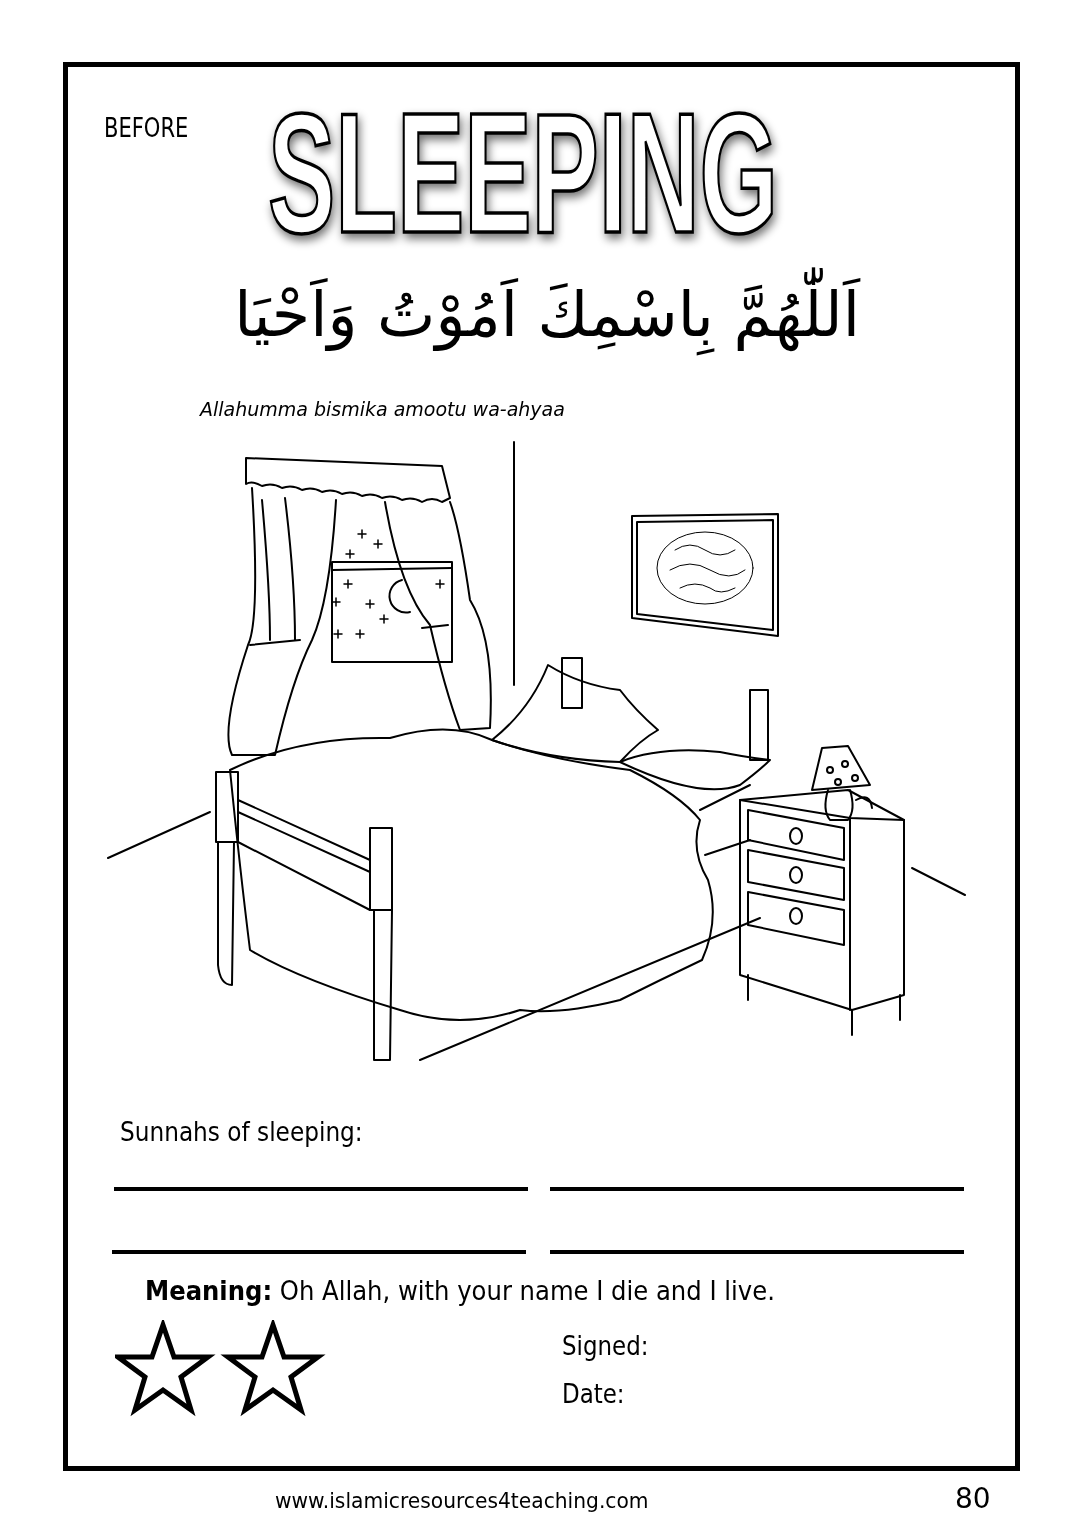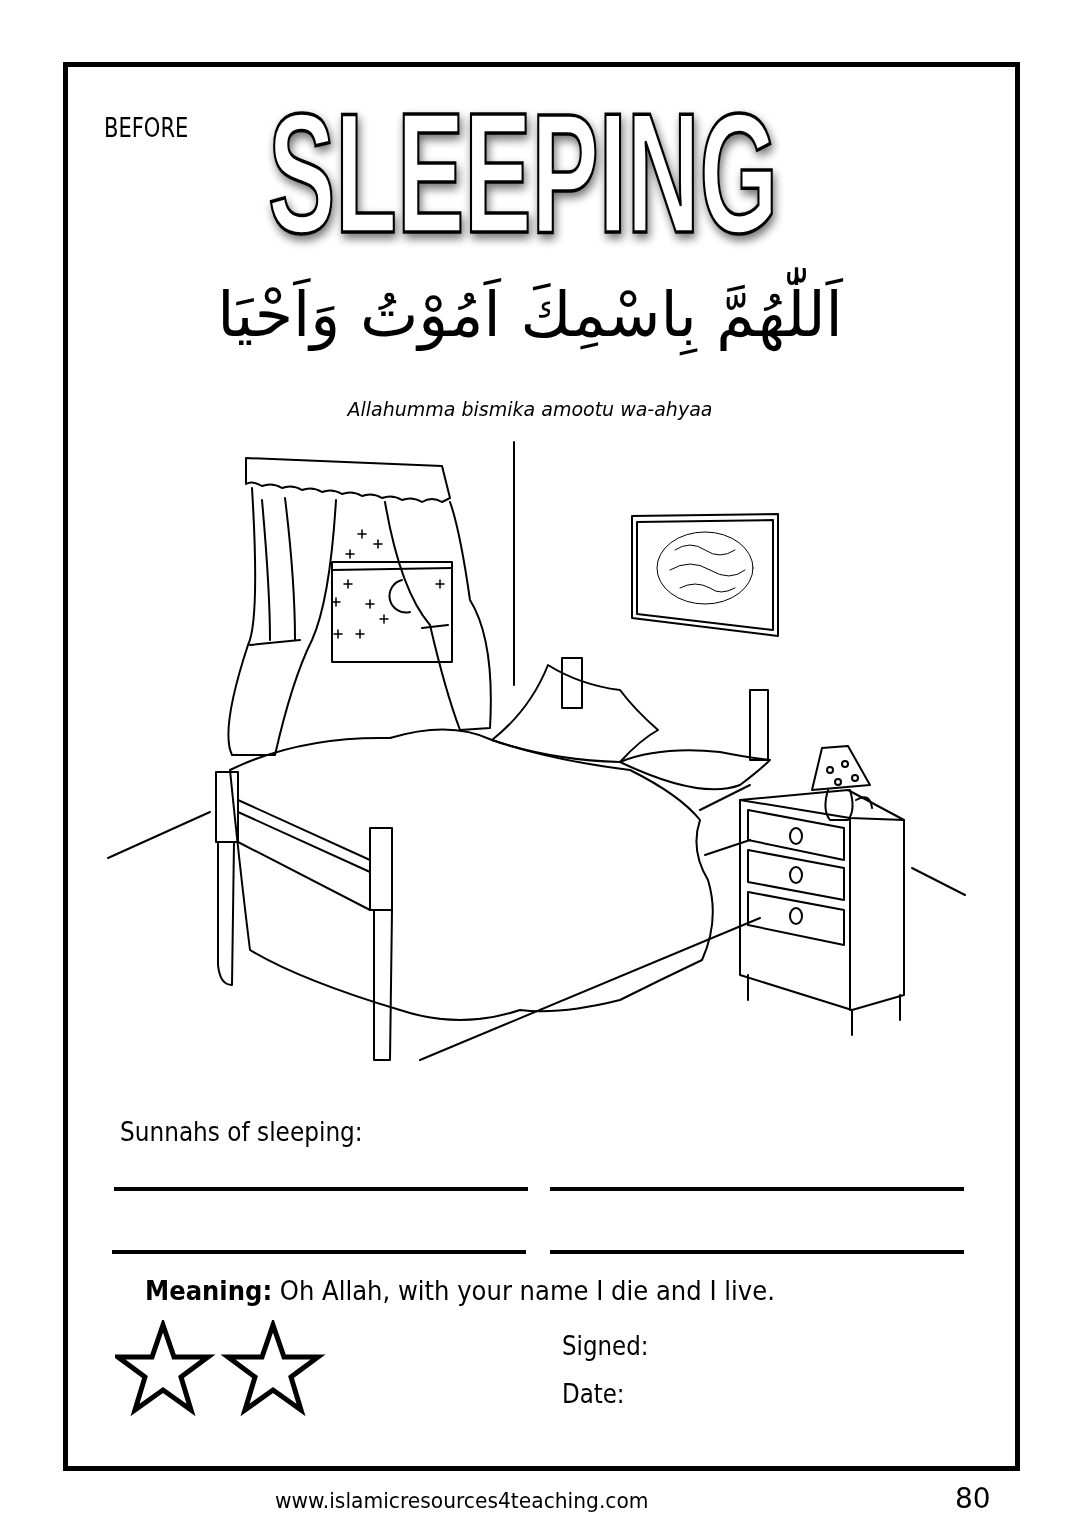--- a/index.html
+++ b/index.html
@@ -1,21 +1,21 @@
 <!DOCTYPE html>
 <html><head>
 <meta charset="utf-8">
 <style>
   html, body { margin: 0; padding: 0; background: #ffffff; }
   body { width: 1086px; height: 1536px; position: relative; overflow: hidden; font-family: "DejaVu Sans", sans-serif; color: #000; }
   .frame { position: absolute; left: 63px; top: 62px; width: 947px; height: 1399px; border: 5px solid #000; }
   .before { position: absolute; left: 104px; top: 112px; font-size: 27px; letter-spacing: 0px; font-family: "DejaVu Sans", sans-serif; transform: scaleX(0.78); transform-origin: left top; }
   .title { position: absolute; left: 258px; top: 82px; width: 530px; height: 170px; }
-  .arabic { position: absolute; left: 200px; top: 278px; width: 660px; text-align: center; font-family: "DejaVu Sans", sans-serif; font-size: 62px; direction: rtl; line-height: 1.2; }
-  .translit { position: absolute; left: 200px; top: 398px; width: 660px; text-align: center; font-family: "DejaVu Sans", sans-serif; font-style: italic; font-size: 19px; }
+  .arabic { position: absolute; left: 200px; top: 278px; width: 660px; text-align: right; font-family: "DejaVu Sans", sans-serif; font-size: 62px; direction: rtl; line-height: 1.2; }
+  .translit { position: absolute; left: 200px; top: 398px; width: 660px; font-family: "DejaVu Sans", sans-serif; font-style: italic; font-size: 19px; }
   .scene { position: absolute; left: 100px; top: 440px; width: 880px; height: 640px; }
   .sunnah-label { position: absolute; left: 120px; top: 1116px; font-size: 27px; transform: scaleX(0.86); transform-origin: left top; }
   .line { position: absolute; height: 4px; background: #000; }
   .meaning { position: absolute; left: 145px; top: 1275px; font-size: 27px; transform: scaleX(0.9); transform-origin: left top; white-space: nowrap; }
   .meaning b { font-weight: bold; }
   .stars { position: absolute; left: 115px; top: 1320px; width: 215px; height: 100px; }
   .signed { position: absolute; left: 562px; top: 1330px; font-size: 27px; transform: scaleX(0.85); transform-origin: left top; }
   .date { position: absolute; left: 562px; top: 1378px; font-size: 27px; transform: scaleX(0.85); transform-origin: left top; }
   .footer-url { position: absolute; left: 275px; top: 1488px; font-size: 22px; transform: scaleX(0.92); transform-origin: left top; }
   .page-num { position: absolute; left: 955px; top: 1482px; font-size: 28px; }

